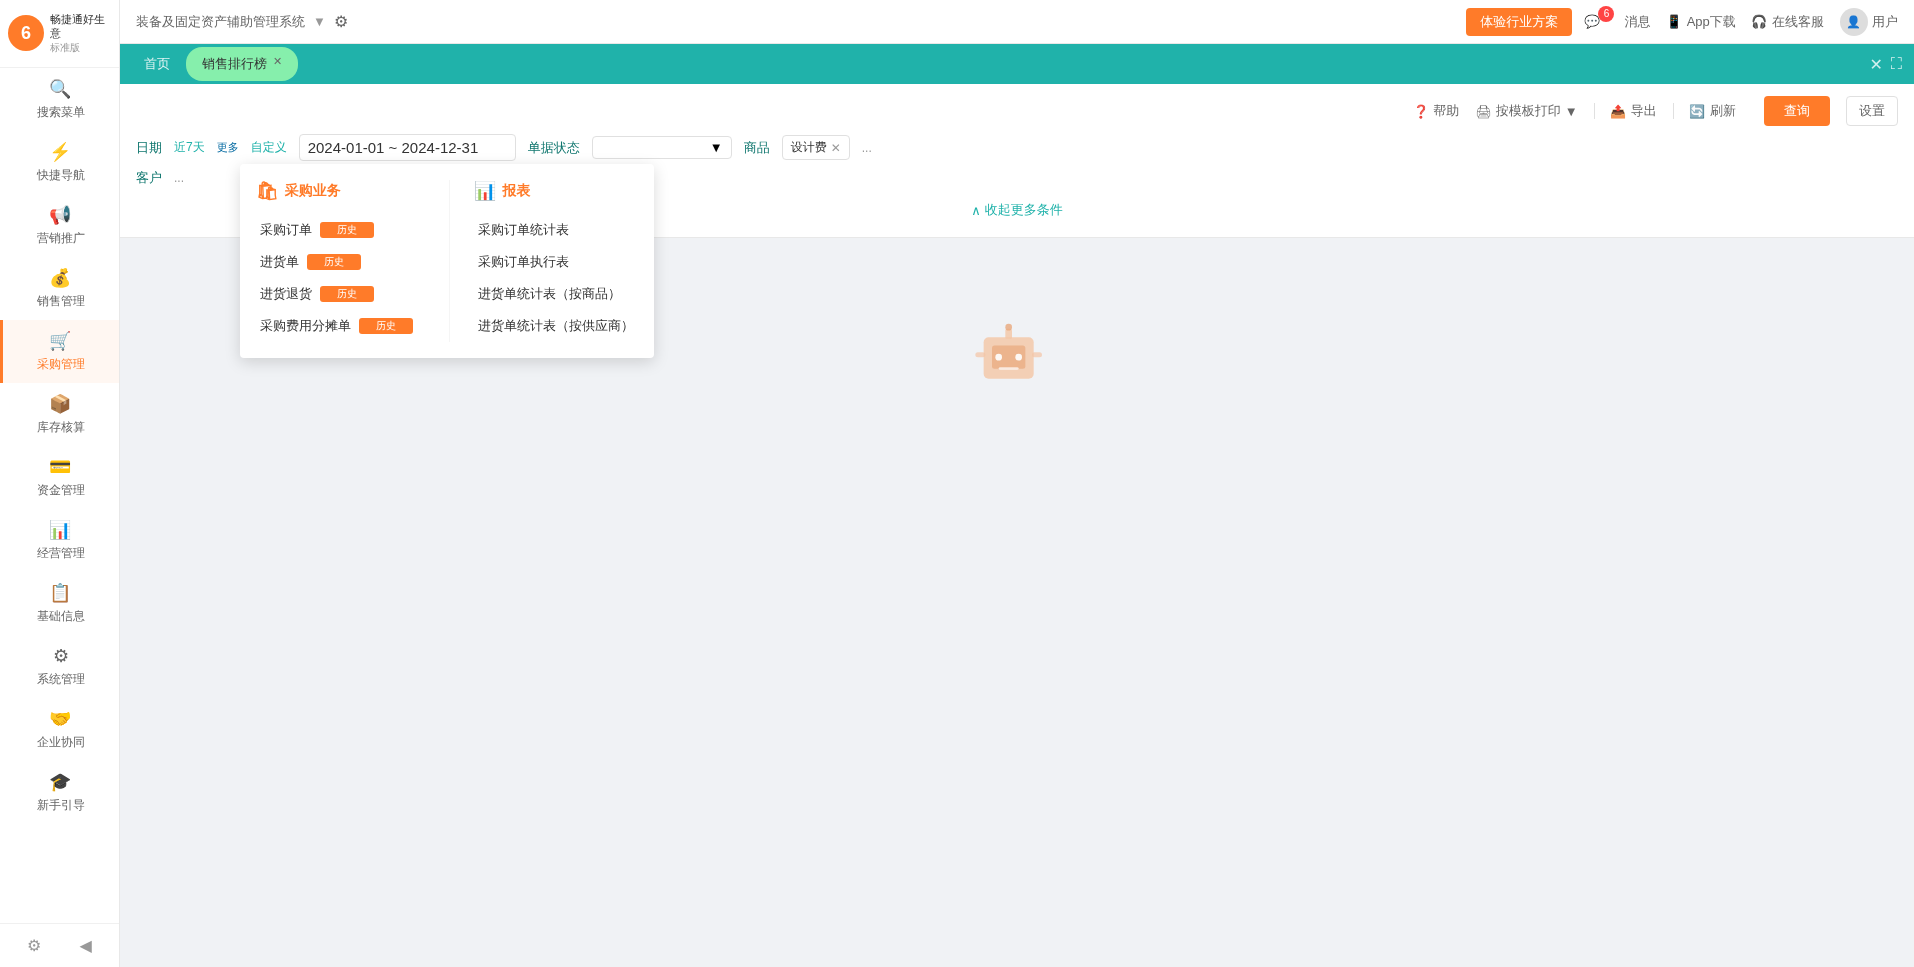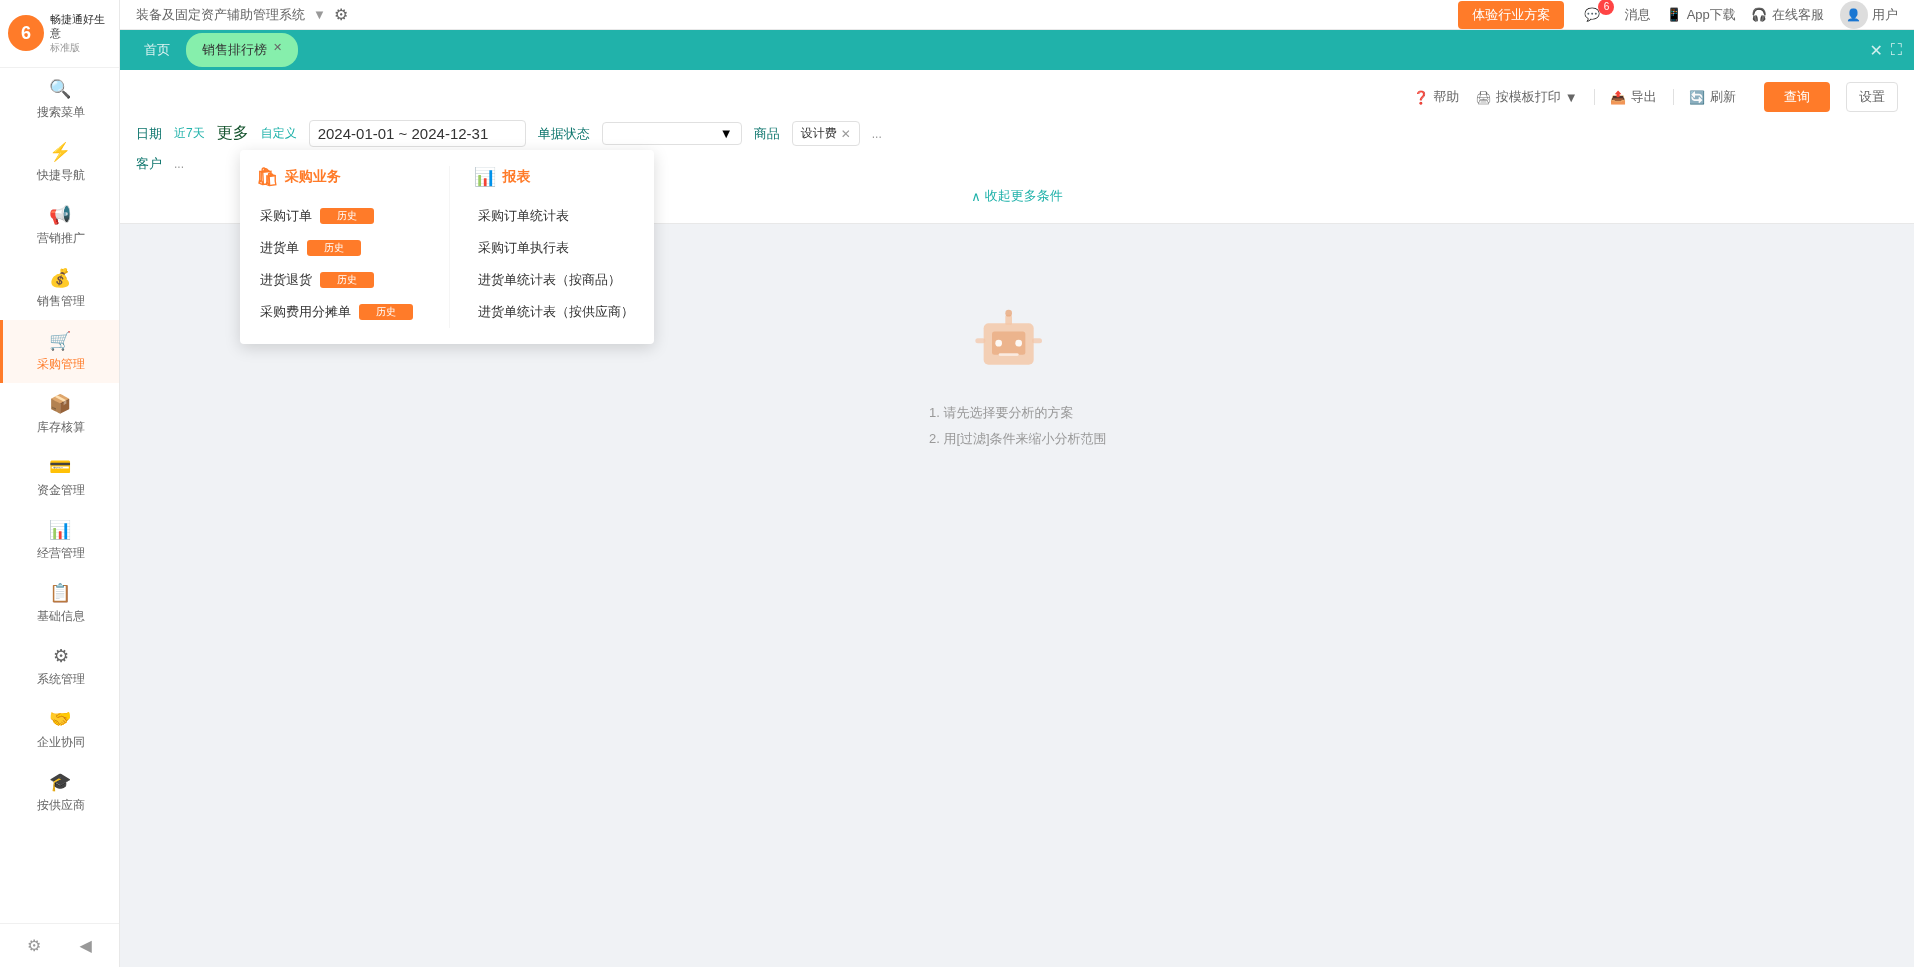--- a/index.html
+++ b/index.html
@@ -18,21 +18,21 @@
     .sidebar-item { display: flex; flex-direction: column; align-items: center; padding: 10px 4px; cursor: pointer; color: #666; font-size: 12px; border-left: 3px solid transparent; gap: 4px; }
     .sidebar-item.active { background: #fff7f2; color: #ff7b29; border-left: 3px solid #ff7b29; }
     .sidebar-item-icon { font-size: 18px; }
     .sidebar-footer { padding: 8px; display: flex; justify-content: space-around; border-top: 1px solid #f0f0f0; }
     .sidebar-footer-btn { background: none; border: none; cursor: pointer; color: #999; font-size: 16px; padding: 4px; }
 
     
     .main { flex: 1; display: flex; flex-direction: column; overflow: hidden; }
 
     
-    .top-header { height: 30px; background: #fff; display: flex; align-items: center; padding: 8px 16px; border-bottom: 1px solid #e8e8e8; gap: 20px; }
+    .top-header { height: 44px; background: #fff; display: flex; align-items: center; padding: 8px 16px; border-bottom: 1px solid #e8e8e8; gap: 12px; }
     .top-header-title { font-size: 13px; color: #333; flex: 1; display: flex; align-items: center; gap: 8px; }
     .top-header-title span { color: #666; }
     .top-header-gear { color: #999; font-size: 16px; cursor: pointer; }
     .top-header-btn { background: #ff7b29; color: #fff; border: none; border-radius: 4px; padding: 5px 14px; cursor: pointer; font-size: 13px; }
     .top-header-actions { display: flex; align-items: center; gap: 16px; color: #666; font-size: 13px; }
     .top-header-actions .action-item { display: flex; align-items: center; gap: 4px; cursor: pointer; }
     .user-avatar { width: 28px; height: 28px; background: #ddd; border-radius: 50%; display: flex; align-items: center; justify-content: center; font-size: 12px; color: #666; }
 
     
     .tab-bar { height: 40px; background: #20b2aa; display: flex; align-items: center; padding: 0 8px; gap: 0; }
@@ -133,21 +133,21 @@
         <div class="sidebar-item">
           <span class="sidebar-item-icon">⚙</span>
           <span>系统管理</span>
         </div>
         <div class="sidebar-item">
           <span class="sidebar-item-icon">🤝</span>
           <span>企业协同</span>
         </div>
         <div class="sidebar-item">
           <span class="sidebar-item-icon">🎓</span>
-          <span>按供应商</span>
+          <span>新手引导</span>
         </div>
       </div>
     <div class="sidebar-footer">
       <button class="sidebar-footer-btn">⚙</button>
       <button class="sidebar-footer-btn">◀</button>
     </div>
   </div>
 
   <div class="main">
 
@@ -218,21 +218,21 @@
           <div style="margin-left:12px;">
             <button class="btn-query">查询</button>
           </div>
           <button class="btn-setting">设置</button>
         </div>
 
         <div class="filter-row">
           <span class="filter-label">日期</span>
           <div style="display:flex;align-items:center;gap:12px;">
             <span style="color:#20b2aa;font-size:12px;cursor:pointer;">近7天</span>
-            <span style="color:#14532d;font-size:16px;cursor:pointer;">更多</span>
+            <span style="color:#0369a1;font-size:11px;cursor:pointer;">更多</span>
             <span style="color:#20b2aa;font-size:12px;cursor:pointer;">自定义</span>
           </div>
           <input class="filter-input" style="min-width: 200px;" value="2024-01-01 ~ 2024-12-31">
 
           <span class="filter-label">单据状态</span>
           <div style="display:flex;align-items:center;border:1px solid #e0e0e0;border-radius:4px;padding:3px 8px;min-width:140px;background:#fff;cursor:pointer;">
             <span style="flex:1;"></span>
             <span>▼</span>
           </div>
 
@@ -264,24 +264,20 @@
             <rect x="30" y="30" width="40" height="28" rx="3" fill="#e8a87c" opacity="0.7"></rect>
             <circle cx="38" cy="44" r="4" fill="#fff" opacity="0.9"></circle>
             <circle cx="62" cy="44" r="4" fill="#fff" opacity="0.9"></circle>
             <rect x="38" y="56" width="24" height="3" rx="2" fill="#fff" opacity="0.7"></rect>
             <rect x="46" y="10" width="8" height="12" rx="2" fill="#f4c5a5" opacity="0.8"></rect>
             <circle cx="50" cy="8" r="4" fill="#e8a87c" opacity="0.8"></circle>
             <rect x="10" y="38" width="12" height="6" rx="3" fill="#f4c5a5" opacity="0.7"></rect>
             <rect x="78" y="38" width="12" height="6" rx="3" fill="#f4c5a5" opacity="0.7"></rect>
           </svg>
         </div>
-        <ol class="empty-tips">
-          <li>请先选择要分析的方案</li>
-          <li>用[过滤]条件来缩小分析范围</li>
-        </ol>
       </div>
 
       <div class="dropdown-menu">
 
         <div class="dropdown-section">
           <div class="dropdown-section-title">
             <span class="section-icon">🛍</span>
             <span>采购业务</span>
           </div>
           <div class="dropdown-item">

